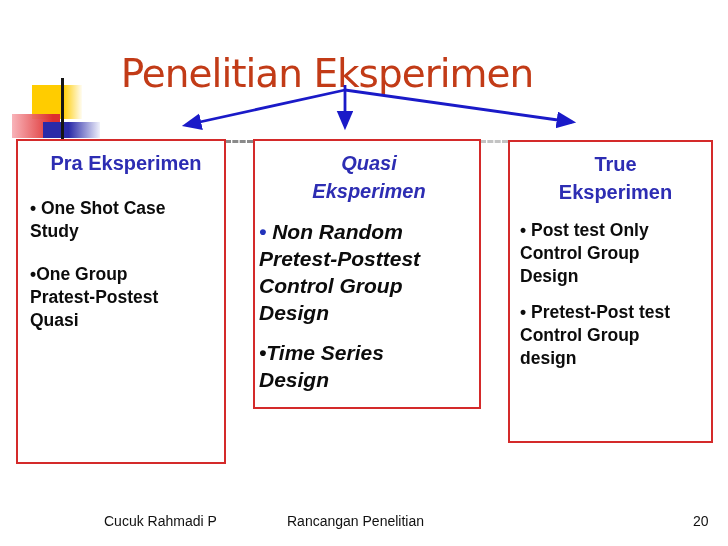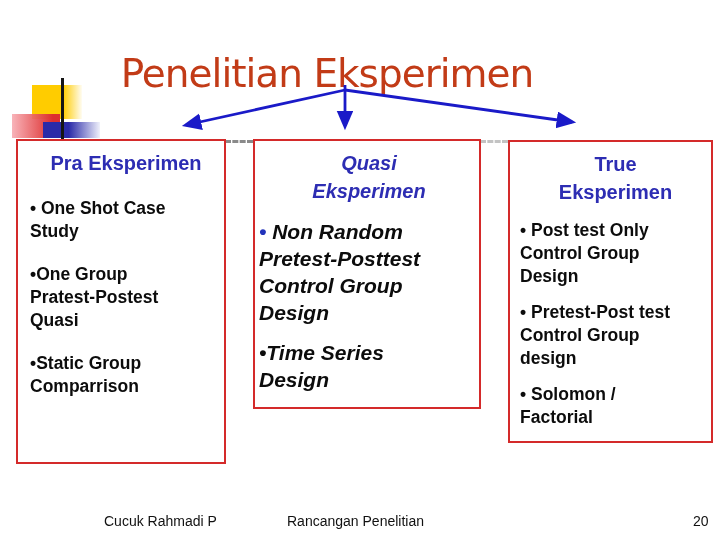--- a/index.html
+++ b/index.html
@@ -81,22 +81,20 @@
   <div class="dash d2"></div>
 
   <div class="box box1">
     <h2>Pra Eksperimen</h2>
     <div>
         <p class="item"><span class="marker" style="color: rgb(12, 12, 12);">•&nbsp;</span><span>One Shot Case
 Study</span></p>
         <p class="item"><span class="marker" style="color: rgb(12, 12, 12);">•</span><span>One Group
 Pratest-Postest
 Quasi</span></p>
-        <p class="item"><span class="marker" style="color: rgb(12, 12, 12);">•</span><span>Static Group
-Comparrison</span></p>
       </div>
   </div>
 
   <div class="box box2">
     <h2>Quasi
 Eksperimen</h2>
     <div>
         <p class="item"><span class="marker" style="color: rgb(34, 51, 187);">•&nbsp;</span><span>Non Random
 Pretest-Posttest
 Control Group
@@ -109,22 +107,20 @@
   <div class="box box3">
     <h2>True
 Eksperimen</h2>
     <div>
         <p class="item"><span class="marker" style="color: rgb(12, 12, 12);">•&nbsp;</span><span>Post test Only
 Control Group
 Design</span></p>
         <p class="item"><span class="marker" style="color: rgb(12, 12, 12);">•&nbsp;</span><span>Pretest-Post test
 Control Group
 design</span></p>
-        <p class="item"><span class="marker" style="color: rgb(12, 12, 12);">•&nbsp;</span><span>Solomon /
-Factorial</span></p>
       </div>
   </div>
 
   <div class="footer-item f-author">Cucuk Rahmadi P</div>
   <div class="footer-item f-center">Rancangan Penelitian</div>
   <div class="footer-item f-page">20</div>
 
 </div>
 
 </body></html>

